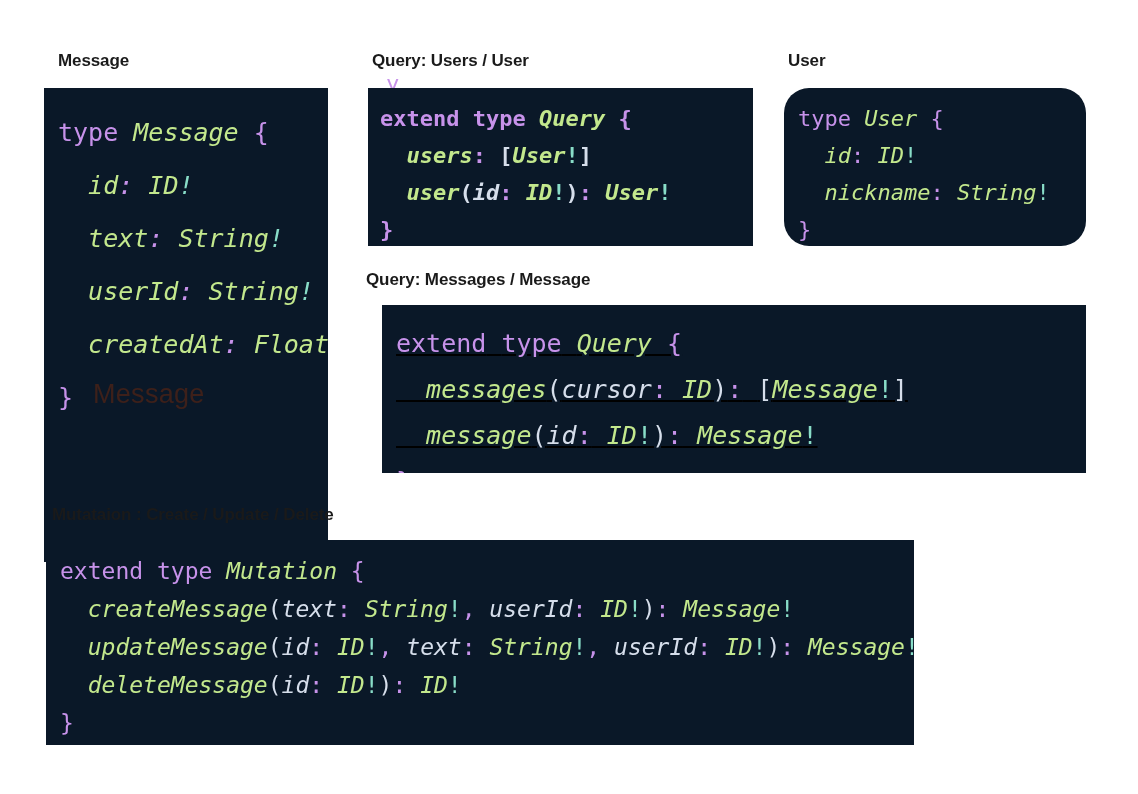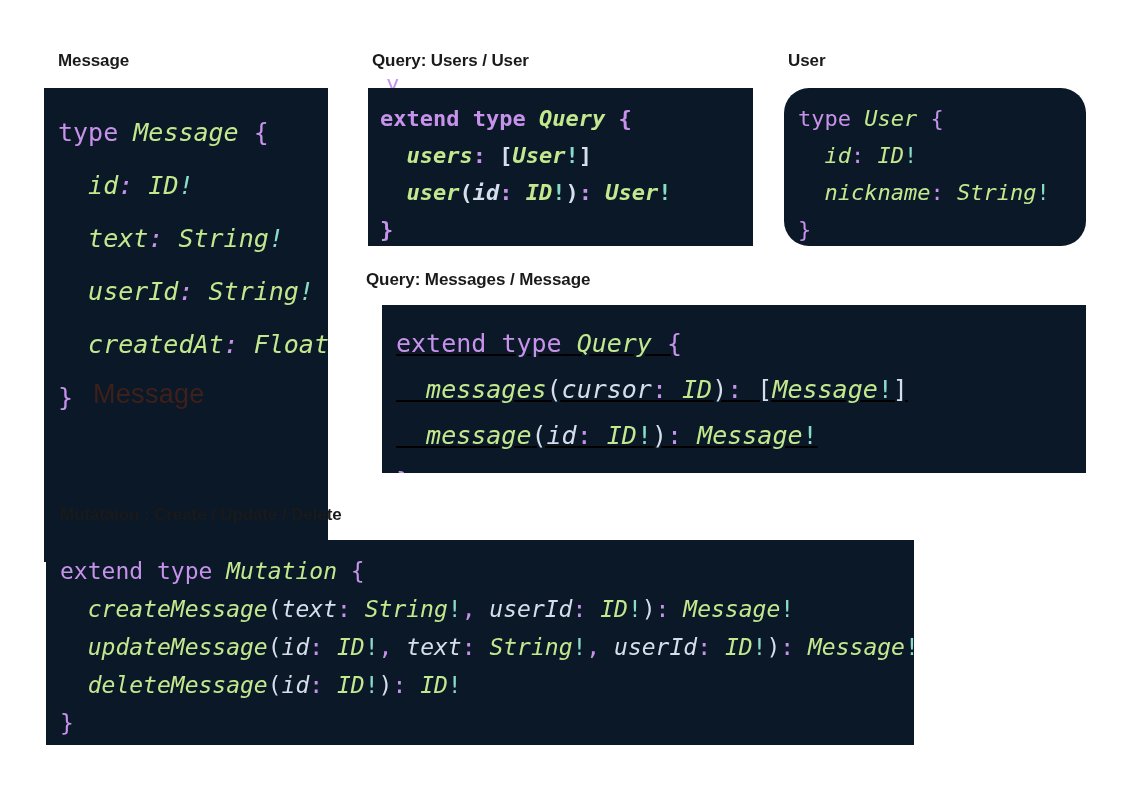--- a/index.html
+++ b/index.html
@@ -81,21 +81,21 @@
   
   #t-querymessages{left:366px;top:270px;}
   #p-querymessages{left:382px;top:305px;width:704px;height:168px;}
   #p-querymessages pre{
     font-size:25px;line-height:46px;
     padding:16px 0 0 14px;
     text-decoration:underline;
   }
 
   
-  #t-mutation{left:60px;top:505px;}
+  #t-mutation{left:52px;top:505px;}
   #p-mutation{left:46px;top:540px;width:868px;height:205px;}
   #p-mutation pre{
     font-size:23px;line-height:38px;
     padding:12px 0 0 14px;
   }
 </style>
 </head>
 <body>
 
 <div class="panel-title" id="t-message">Message</div>

